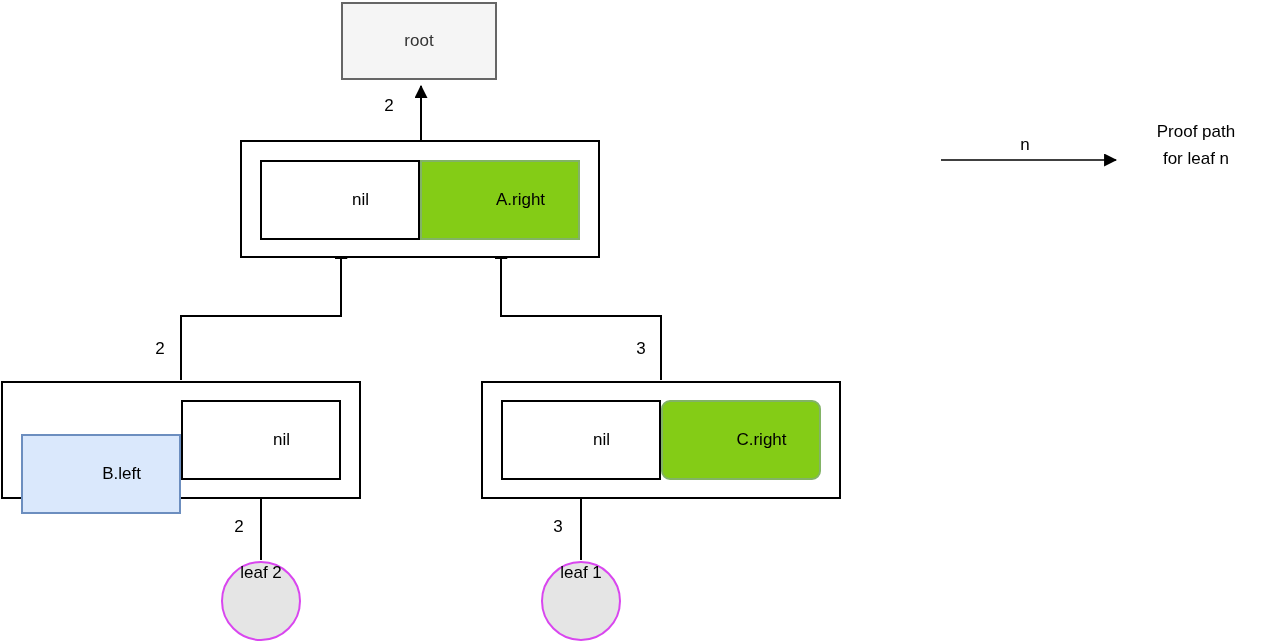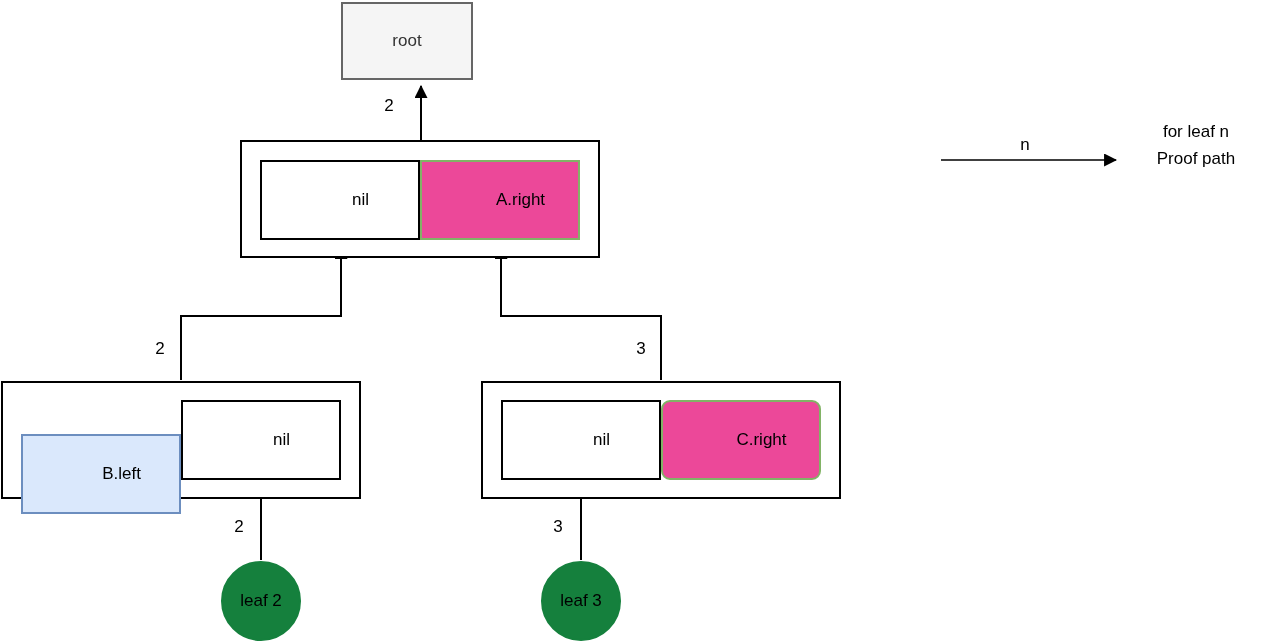--- a/index.html
+++ b/index.html
@@ -36,50 +36,50 @@
     height: 80px;
     display: flex;
     align-items: center;
     justify-content: center;
     border: 2px solid #000000;
     background: #ffffff;
     padding-left: 41px;
   }
   .cell.white { z-index: 2; }
   .cell.green {
-    background: #ec4899;
+    background: #84cc16;
     border-color: #82b366;
     z-index: 1;
   }
   .cell.blue {
     background: #dae8fc;
     border-color: #6c8ebf;
     z-index: 1;
   }
 
   .root-node {
     position: absolute;
     left: 341px; top: 2px;
-    width: 132px; height: 78px;
+    width: 156px; height: 78px;
     background: #f5f5f5;
     border: 2px solid #666666;
     color: #333333;
     display: flex;
     align-items: center;
     justify-content: center;
   }
 
   .leaf-node {
     position: absolute;
     width: 80px; height: 80px;
     border-radius: 50%;
-    background: #15803d;
-    border: 2px solid #15803d;
+    background: #e5e5e5;
+    border: 2px solid #d946ef;
     display: flex;
-    align-items: center;
+    align-items: flex-start;
     justify-content: center;
   }
 
   .edge-label {
     position: absolute;
     width: 40px;
     height: 28px;
     line-height: 28px;
     text-align: center;
     background: transparent;
@@ -143,28 +143,28 @@
     <span>nil</span>
   </div>
   <div class="cell green" style="left:661px; top:400px;border-radius:9px;">
     <span>C.right</span>
   </div>
 
   <div class="leaf-node" style="left:221px; top:561px;">
     <span>leaf 2</span>
   </div>
   <div class="leaf-node" style="left:541px; top:561px;">
-    <span>leaf 3</span>
+    <span>leaf 1</span>
   </div>
 
   <div class="edge-label" style="left:369px; top:92px;">2</div>
   <div class="edge-label" style="left:140px; top:335px;">2</div>
   <div class="edge-label" style="left:621px; top:335px;">3</div>
   <div class="edge-label" style="left:219px; top:513px;">2</div>
   <div class="edge-label" style="left:538px; top:513px;">3</div>
 
   <div class="edge-label" style="left:1005px; top:131px;">n</div>
   <div class="legend-text">
+    <div>Proof path</div>
     <div>for leaf n</div>
-    <div>Proof path</div>
   </div>
 
 </div>
 
 </body></html>

